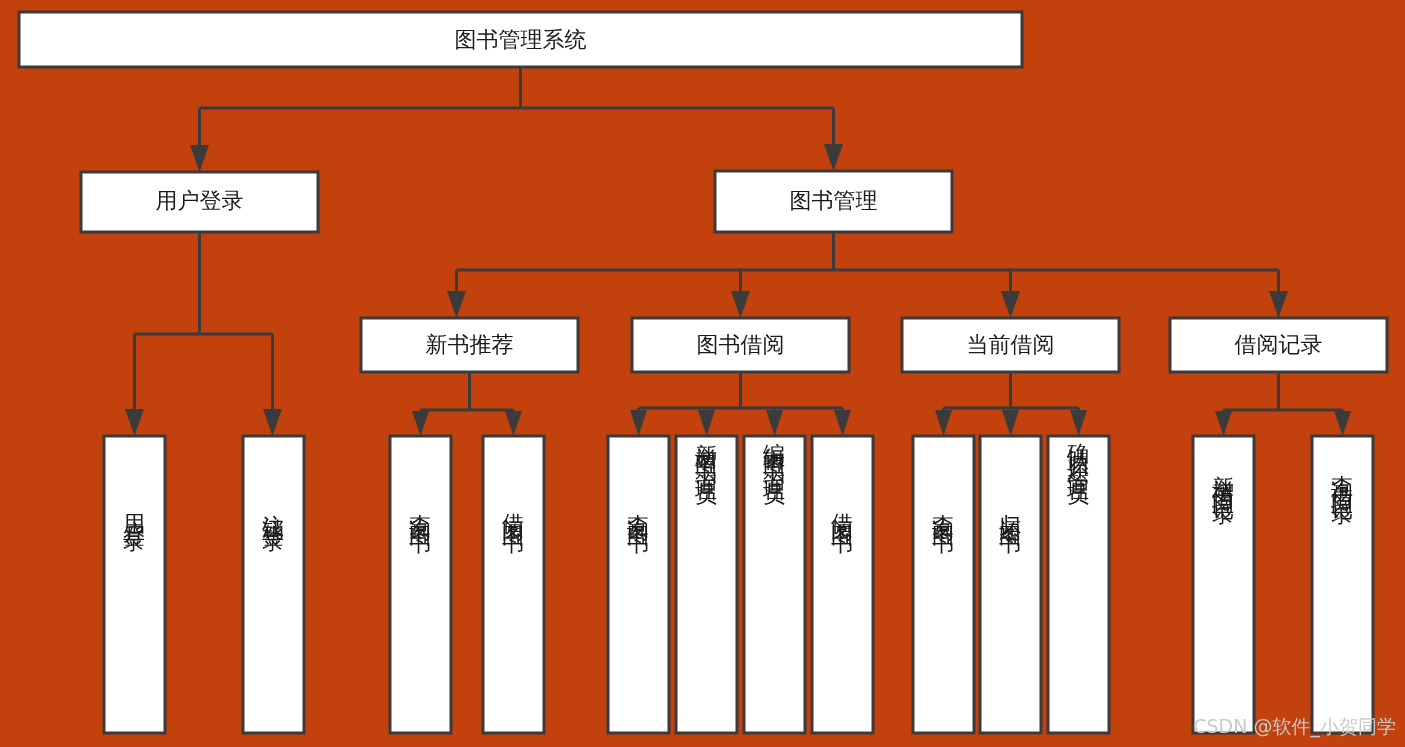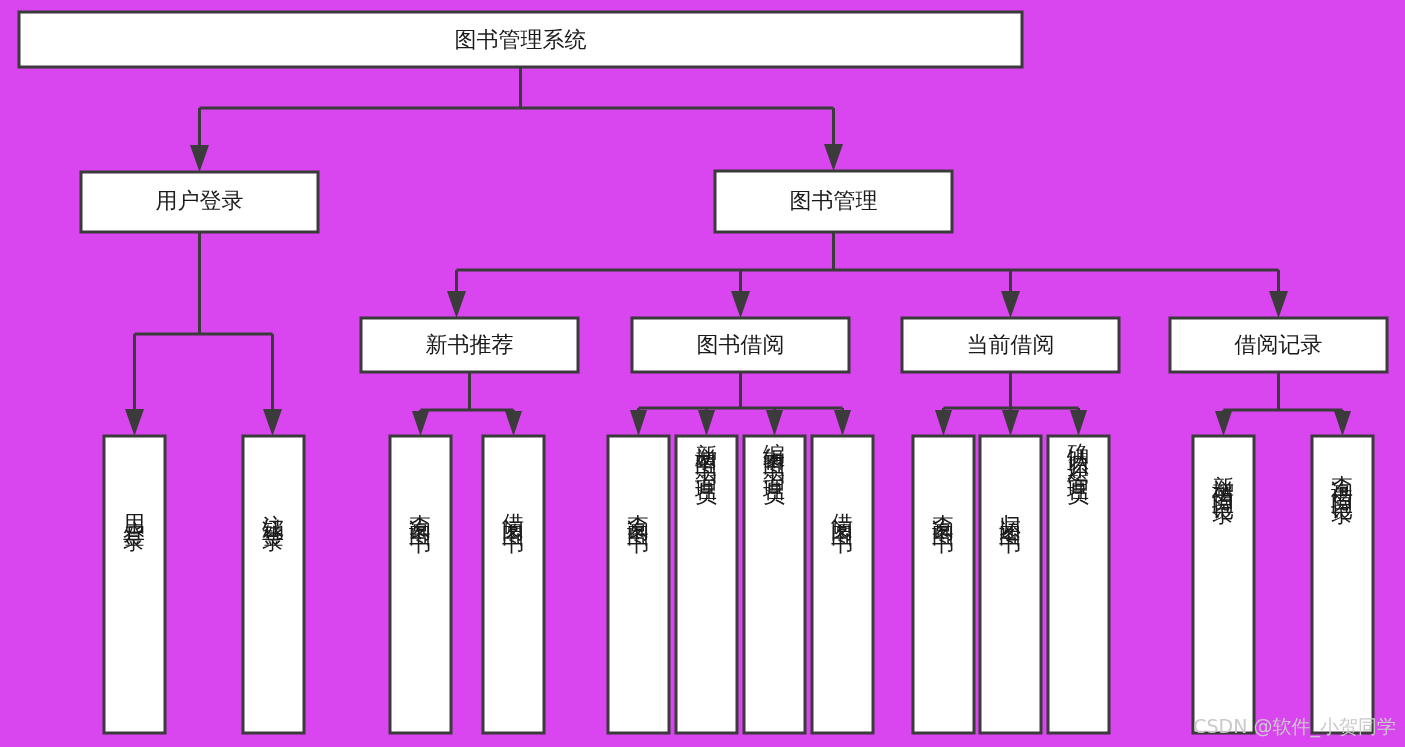--- a/index.html
+++ b/index.html
@@ -8,21 +8,21 @@
     padding: 0;
     background: #ffffff;
   }
   body {
     font-family: "DejaVu Sans", "Liberation Sans", sans-serif;
   }
   #diagram-root {
     position: relative;
     width: 1405px;
     height: 747px;
-    background: #d946ef;
+    background: #c2410c;
     overflow: hidden;
   }
   svg#flowchart {
     display: block;
     width: 1405px;
     height: 747px;
   }
   .node-box {
     fill: #ffffff;
     stroke: #3b3b3b;

